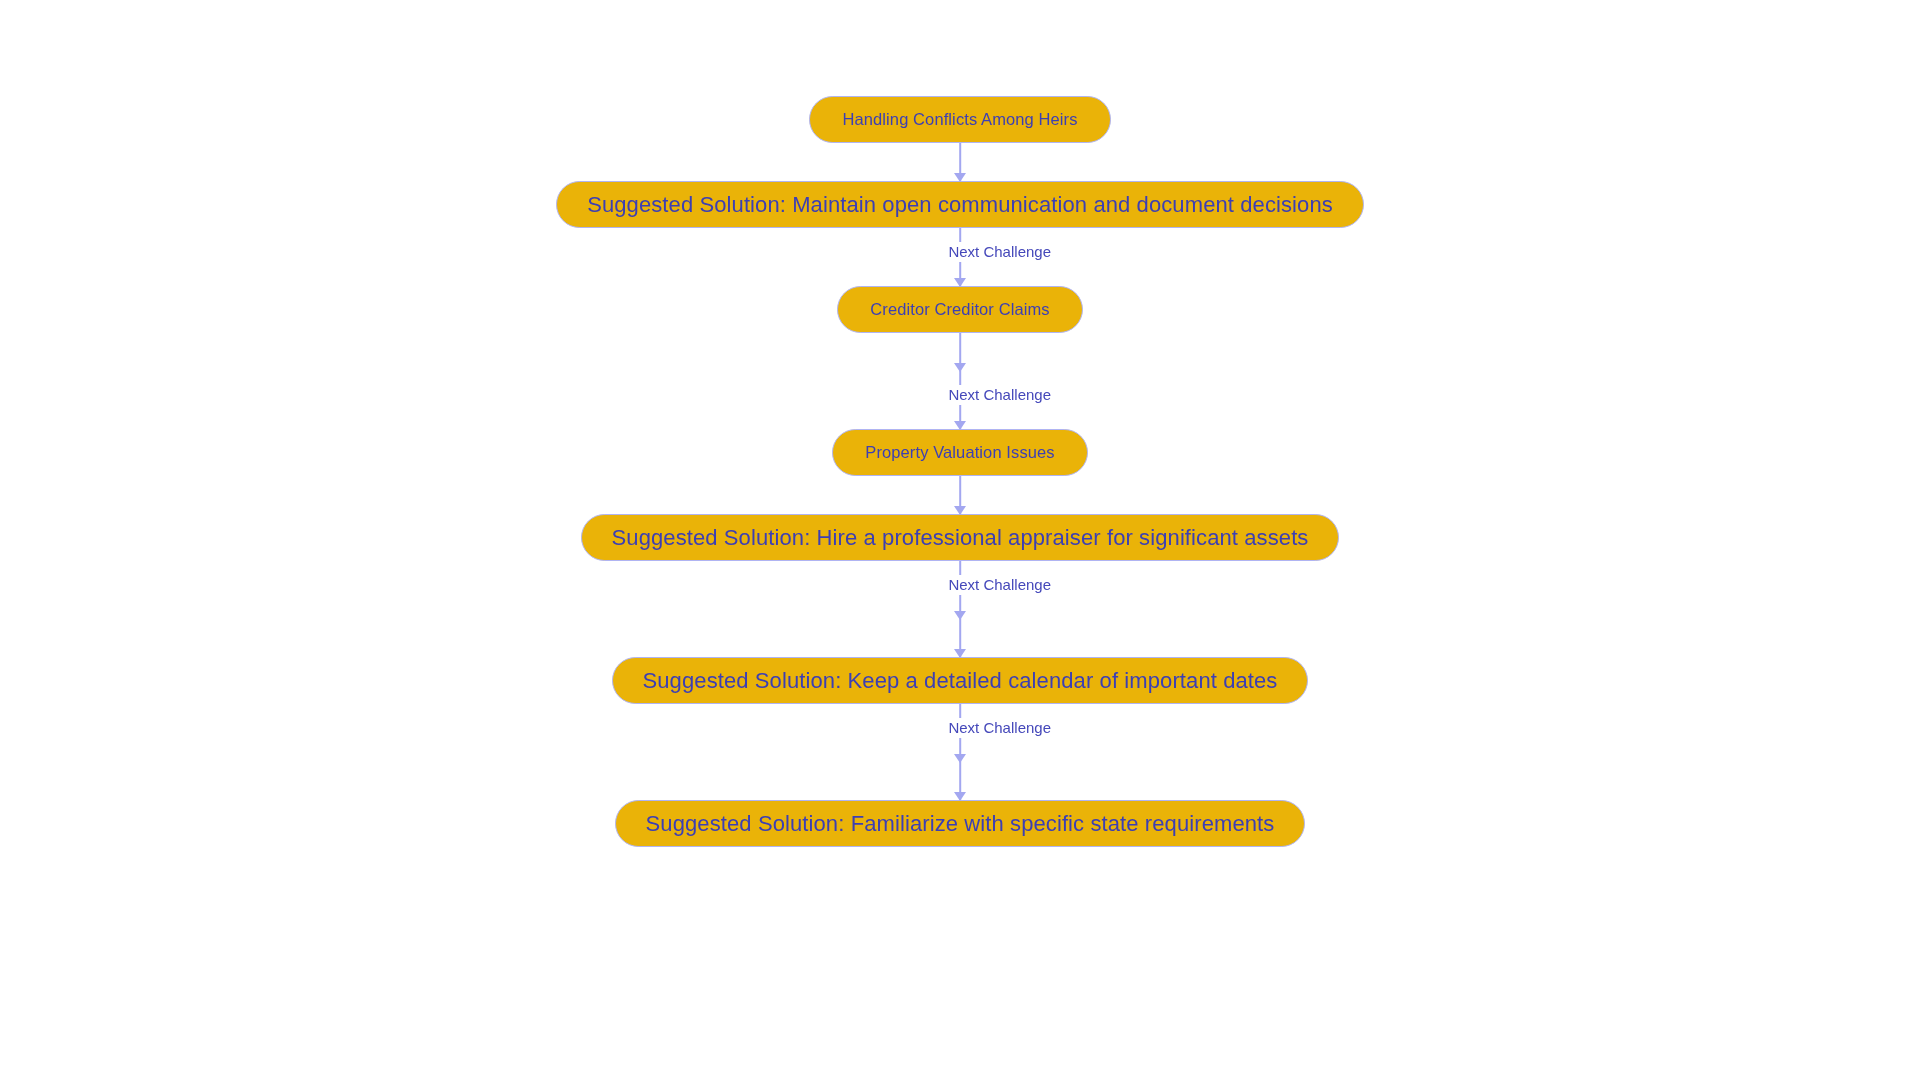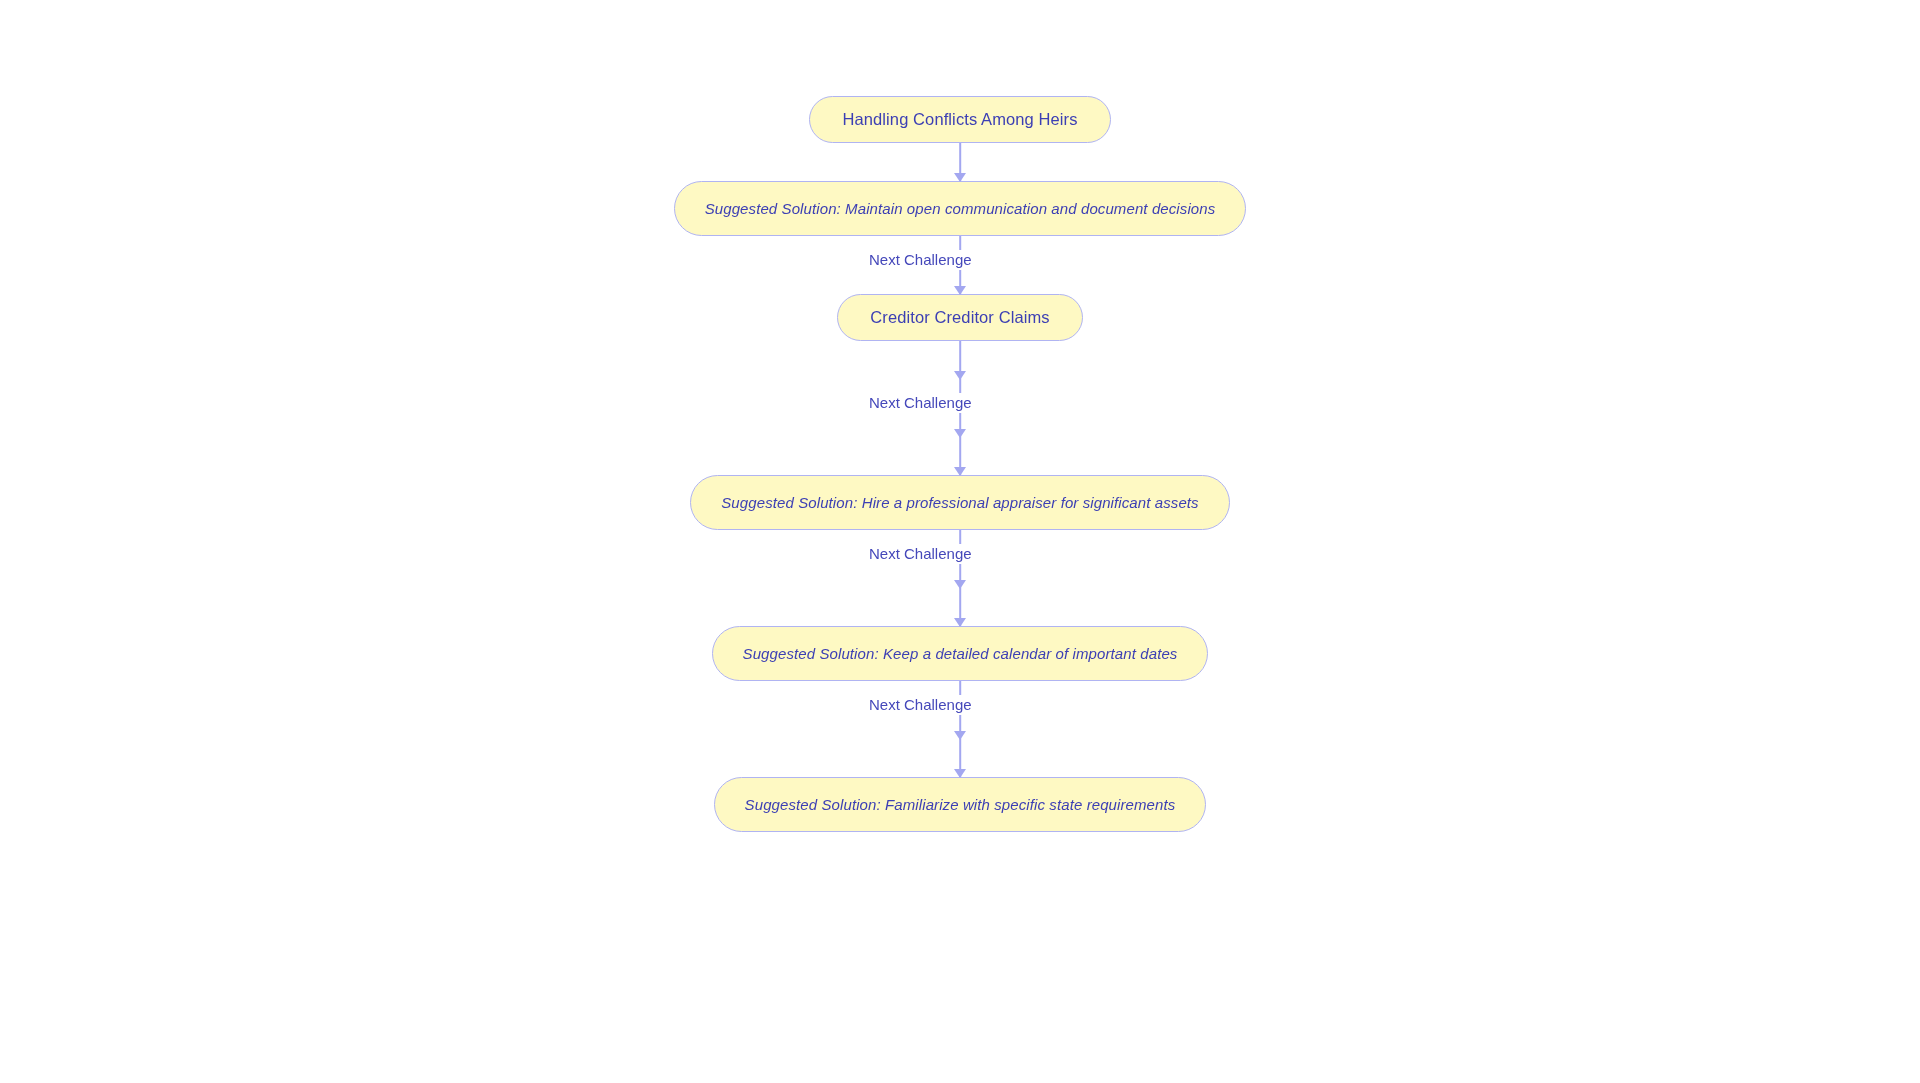--- a/index.html
+++ b/index.html
@@ -28,53 +28,52 @@
     top: 0;
     width: 1920px;
     display: flex;
     flex-direction: column;
     align-items: center;
   }
 
   
   .node {
     box-sizing: border-box;
-    background: #fef9c3;
+    background: #eab308;
     border: 1.2px solid #b0b4f2;
     border-radius: 999px;
     color: #3c3fb4;
     display: flex;
     align-items: center;
     justify-content: center;
     text-align: right;
     line-height: 1;
     white-space: nowrap;
     letter-spacing: 0.1px;
   }
 
   .node.challenge {
     height: 47px;
     padding: 0 32px;
     font-size: 16.5px;
   }
 
   .node.solution {
-    height: 55px;
+    height: 47px;
     padding: 0 30px;
-    font-size: 15px;
-    font-style: italic;
+    font-size: 22px;
   }
 
   
   .connector {
     position: relative;
     width: 200px;
     display: flex;
     align-items: center;
-    justify-content: flex-start;
+    justify-content: flex-end;
   }
 
   .connector.plain {
     height: 38px;
   }
 
   .connector.labeled {
     height: 58px;
   }
 
@@ -131,20 +130,21 @@
       <div class="node challenge">Creditor Creditor Claims</div>
       <div class="connector plain">
         <div class="line"></div>
         <div class="arrowhead"></div>
       </div>
       <div class="connector labeled">
         <div class="line"></div>
         <div class="arrowhead"></div>
         <span class="edge-label">Next Challenge</span>
       </div>
+      <div class="node challenge">Property Valuation Issues</div>
       <div class="connector plain">
         <div class="line"></div>
         <div class="arrowhead"></div>
       </div>
       <div class="node solution">Suggested Solution: Hire a professional appraiser for significant assets</div>
       <div class="connector labeled">
         <div class="line"></div>
         <div class="arrowhead"></div>
         <span class="edge-label">Next Challenge</span>
       </div>

